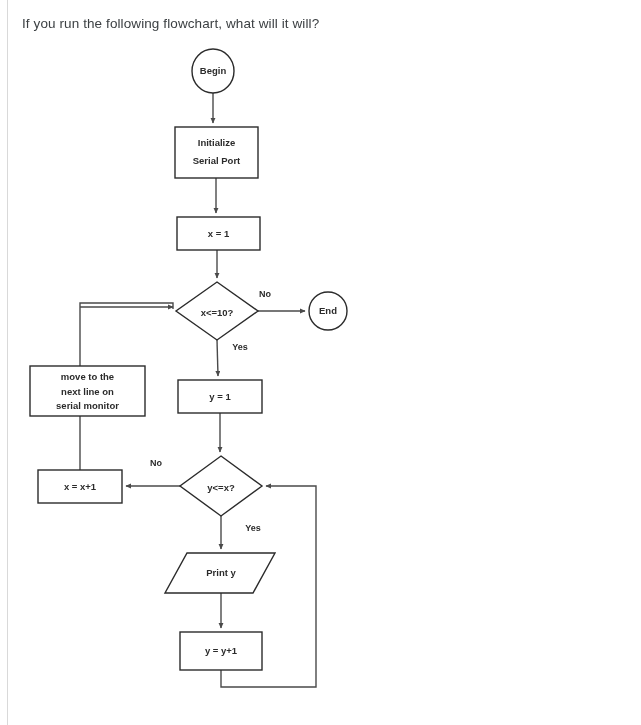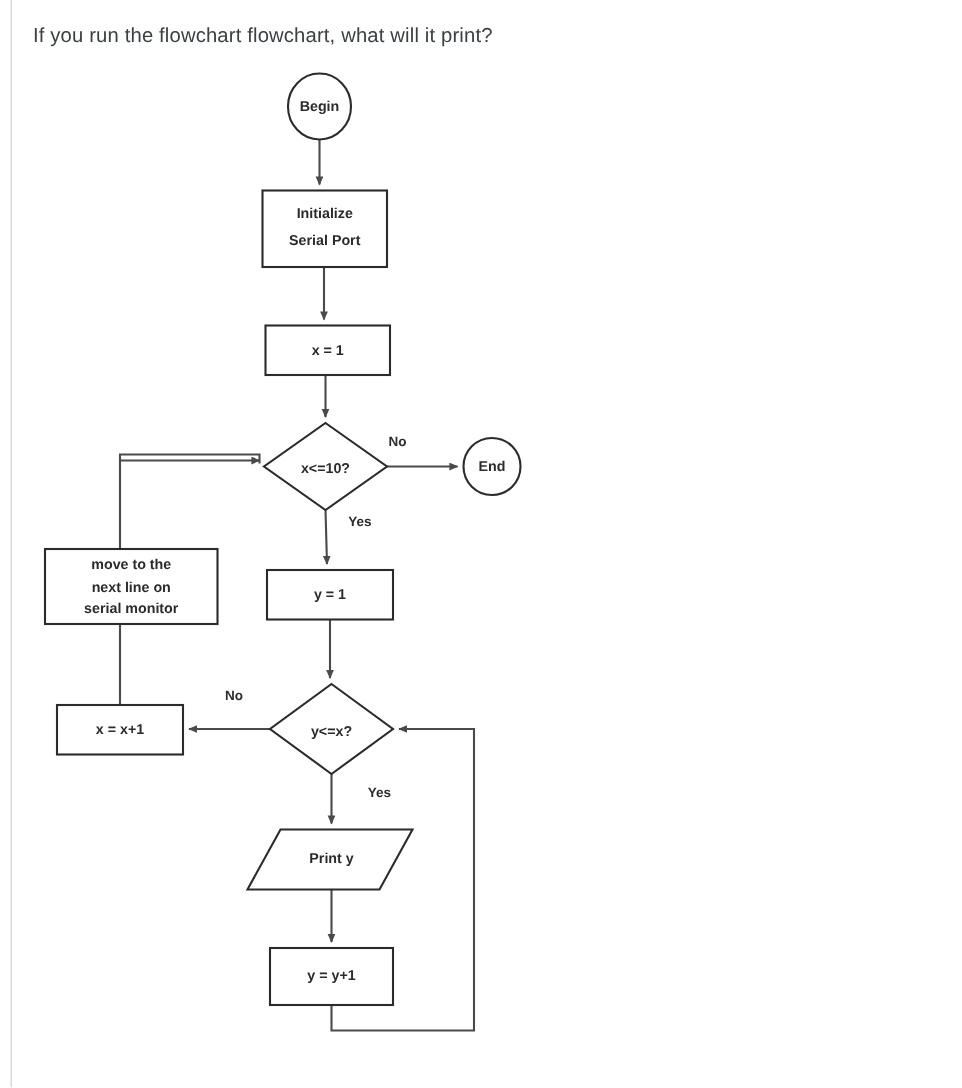--- a/index.html
+++ b/index.html
@@ -67,21 +67,21 @@
     fill: none;
   }
 </style>
 </head>
 <body>
 
 <div id="page">
 
   <div id="left-rule"></div>
 
-  <div id="question">If you run the flowchart flowchart, what will it print?</div>
+  <div id="question">If you run the following flowchart, what will it will?</div>
 
   <svg id="flow-svg" width="641" height="725" viewBox="0 0 641 725">
 
     <defs>
       <marker id="arrowhead" markerWidth="7" markerHeight="7" refX="5.4" refY="2.6" orient="auto" markerUnits="userSpaceOnUse">
         <path d="M0,0 L6,2.6 L0,5.2 z" fill="#4a4a4a"></path>
       </marker>
     </defs>
 
     

